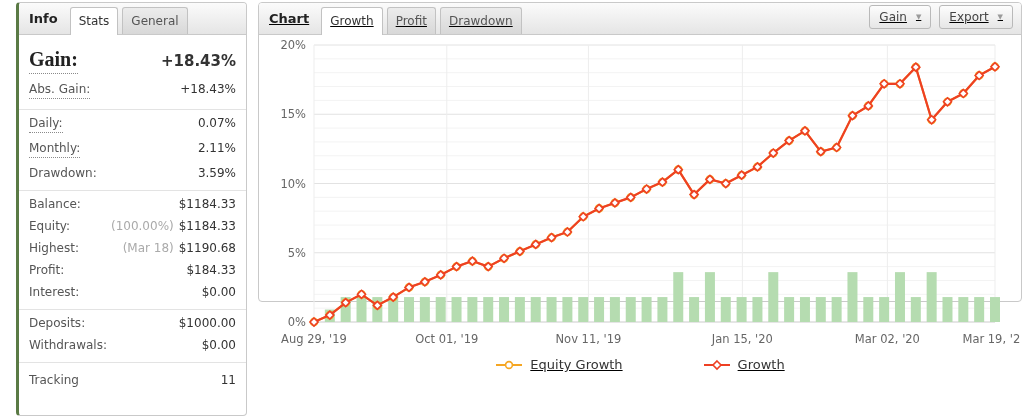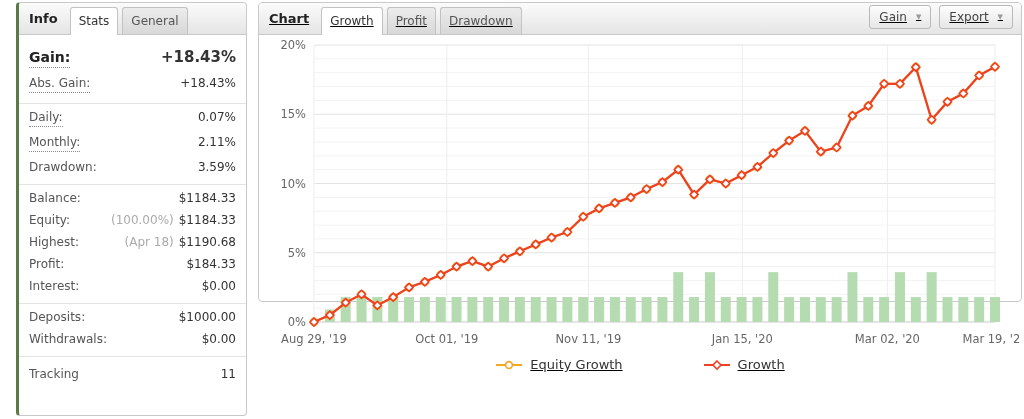--- a/index.html
+++ b/index.html
@@ -12,21 +12,21 @@
   .tab{font-size:12px;color:#555;padding:6px 8px;border:1px solid #c2c2c2;border-bottom:none;border-radius:3px 3px 0 0;background:linear-gradient(#ececec,#d8d8d8);margin-right:4px;cursor:pointer;}
   .tab.active{background:#fff;color:#333;position:relative;top:1px;padding-bottom:7px;}
   .hdr-spacer{flex:1;}
   .btn{font-size:12px;color:#444;background:linear-gradient(#fdfdfd,#e6e6e6);border:1px solid #b9b9b9;border-radius:3px;padding:4px 9px;margin:0 8px 5px 0;display:flex;align-items:center;gap:9px;cursor:pointer;}
   .caret{font-size:7px;color:#9a9a9a;line-height:1;}
   
   .rows{padding:4px 0 0 0;}
   .row{display:flex;justify-content:space-between;align-items:baseline;padding:4px 10px;font-size:12px;color:#555;}
   .row .val{color:#333;text-align:right;}
   .row.gain{padding-top:9px;}
-  .row.gain .lbl{font-weight:bold;font-size:14px;color:#222;}
+  .row.gain .lbl{font-weight:bold;font-size:20px;color:#222;font-family:Liberation Serif, serif;}
   .row.gain .val{font-weight:bold;font-size:15px;}
   .green{color:#0a9e14;}
   .dotted{border-bottom:1px dotted #8a8a8a;padding-bottom:2px;cursor:help;}
   .pfx{color:#aaa;margin-right:5px;text-align:center;}
   .sep{border-top:1px solid #e3e3e3;margin:6px 0 2px 0;}
   .row.tracking{margin-top:6px;}
   
   #chart-body{position:relative;}
   #legend{display:flex;justify-content:center;gap:80px;margin-top:0;}
   .legend-item{display:flex;align-items:center;gap:7px;font-size:13px;color:#333;cursor:pointer;}
@@ -66,21 +66,21 @@
     <div class="row">
       <span class="lbl">Balance:</span>
       <span class="val">$1184.33</span>
     </div>
     <div class="row">
       <span class="lbl">Equity:</span>
       <span class="val"><span class="pfx">(100.00%)</span><span>$1184.33</span></span>
     </div>
     <div class="row">
       <span class="lbl">Highest:</span>
-      <span class="val"><span class="pfx">(Apr 18)</span><span>$1190.68</span></span>
+      <span class="val"><span class="pfx">(Mar 18)</span><span>$1190.68</span></span>
     </div>
     <div class="row">
       <span class="lbl">Profit:</span>
       <span class="val green">$184.33</span>
     </div>
     <div class="row">
       <span class="lbl">Interest:</span>
       <span class="val">$0.00</span>
     </div>
     <div class="sep"></div>

